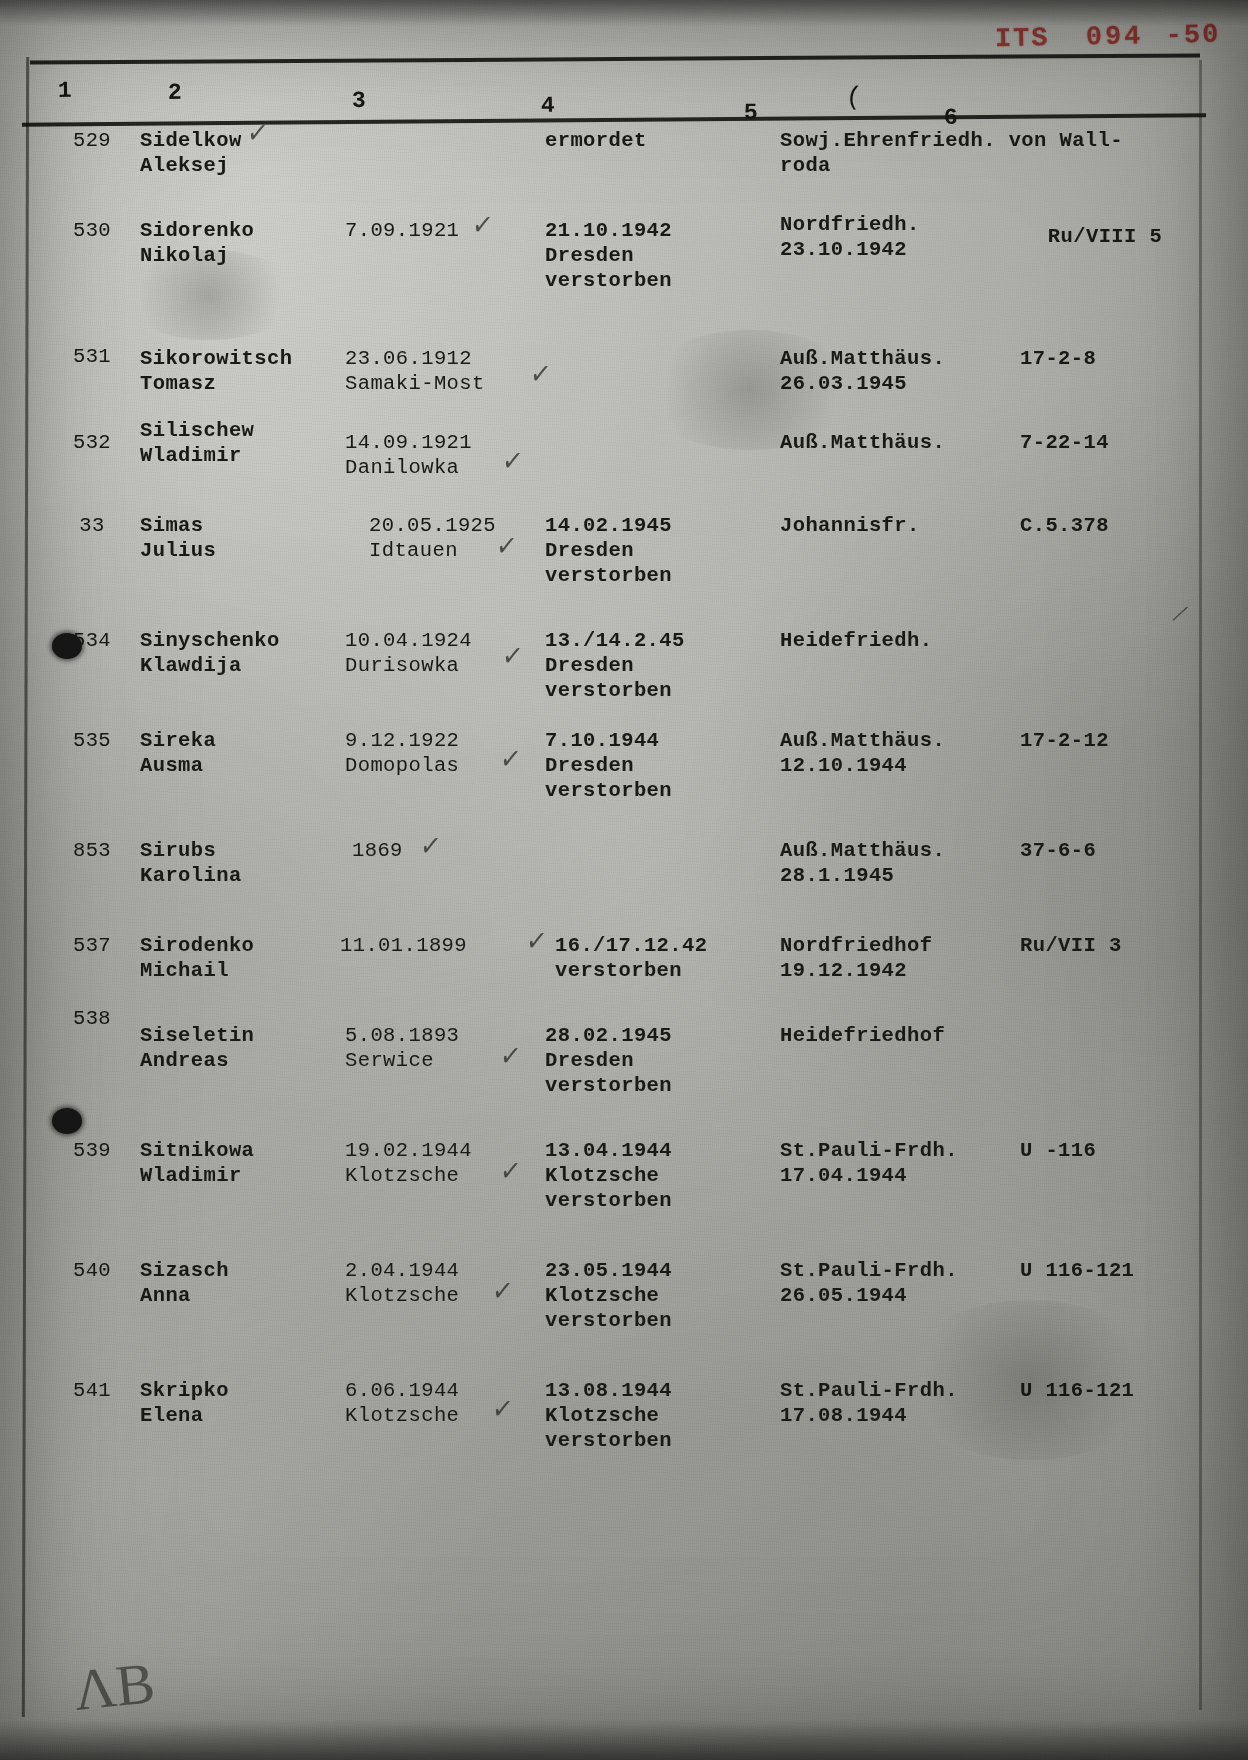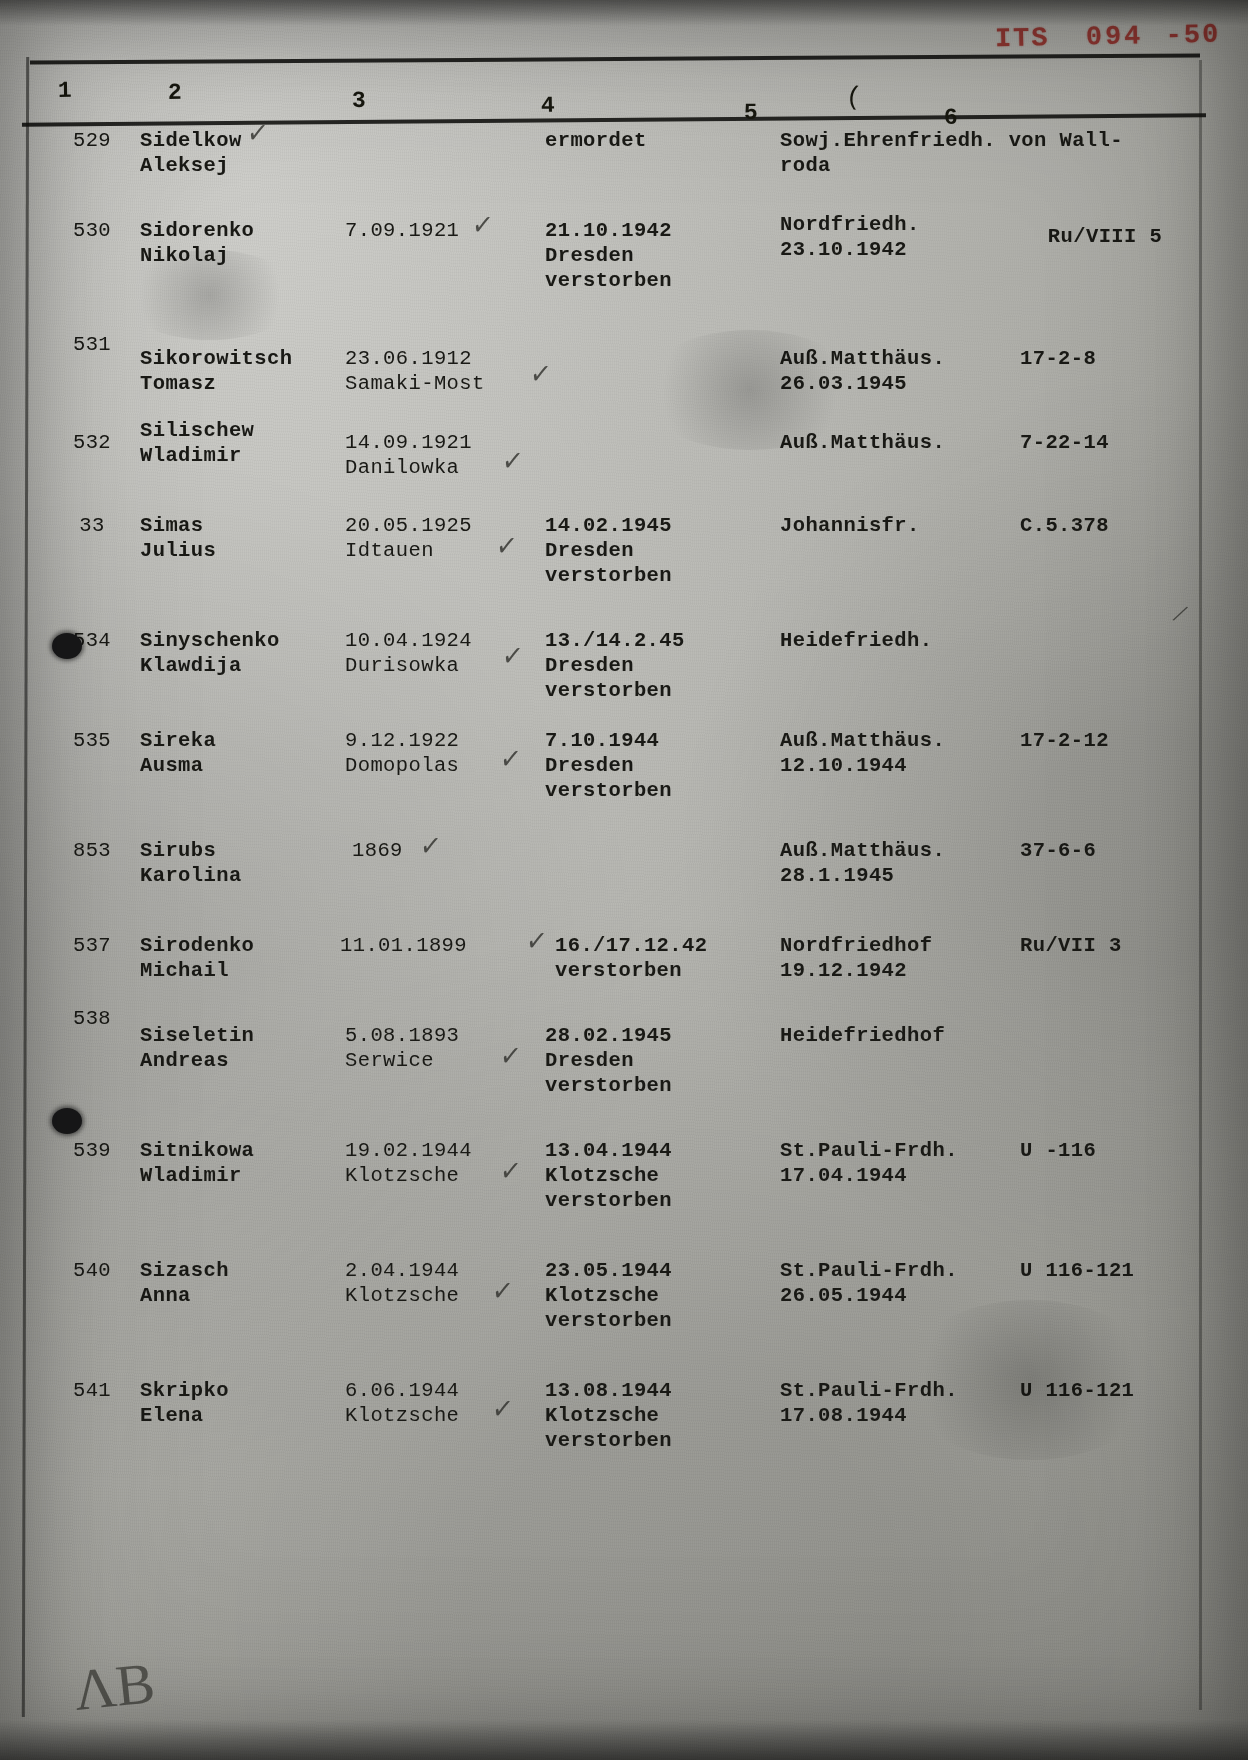--- a/index.html
+++ b/index.html
@@ -244,21 +244,21 @@
         <div class="cell c-death bold" style="top:90px;">21.10.1942
 Dresden
 verstorben</div>
         <div class="cell c-place bold" style="top:84px;">Nordfriedh.
 23.10.1942</div>
         <div class="cell c-grave bold" style="top:96px;text-align:center;">Ru/VIII 5</div>
         <div class="tick" style="left:470px; top:84px;">✓</div>
       </div>
 
       <div class="row">
-        <div class="cell c-num" style="top:204px;">531</div>
+        <div class="cell c-num" style="top:216px;">531</div>
         <div class="cell c-name" style="top:218px;">Sikorowitsch
 Tomasz</div>
         <div class="cell c-birth" style="top:218px; width:215px;">23.06.1912
 Samaki-Most</div>
         <div class="cell c-death bold" style="top:218px;"></div>
         <div class="cell c-place bold" style="top:218px;">Auß.Matthäus.
 26.03.1945</div>
         <div class="cell c-grave bold" style="top:218px;">17-2-8</div>
         <div class="tick" style="left:528px; top:233px;">✓</div>
       </div>
@@ -272,21 +272,21 @@
         <div class="cell c-death bold" style="top:302px;"></div>
         <div class="cell c-place bold" style="top:302px;">Auß.Matthäus.</div>
         <div class="cell c-grave bold" style="top:302px;">7-22-14</div>
         <div class="tick" style="left:500px; top:320px;">✓</div>
       </div>
 
       <div class="row">
         <div class="cell c-num" style="top:385px;">33</div>
         <div class="cell c-name" style="top:385px;">Simas
 Julius</div>
-        <div class="cell c-birth" style="top:385px;">20.05.1925
+        <div class="cell c-birth" style="top:385px;margin-left:24px;">20.05.1925
 Idtauen</div>
         <div class="cell c-death bold" style="top:385px;">14.02.1945
 Dresden
 verstorben</div>
         <div class="cell c-place bold" style="top:385px;">Johannisfr.</div>
         <div class="cell c-grave bold" style="top:385px;">C.5.378</div>
         <div class="tick" style="left:494px; top:405px;">✓</div>
       </div>
 
       <div class="row">

